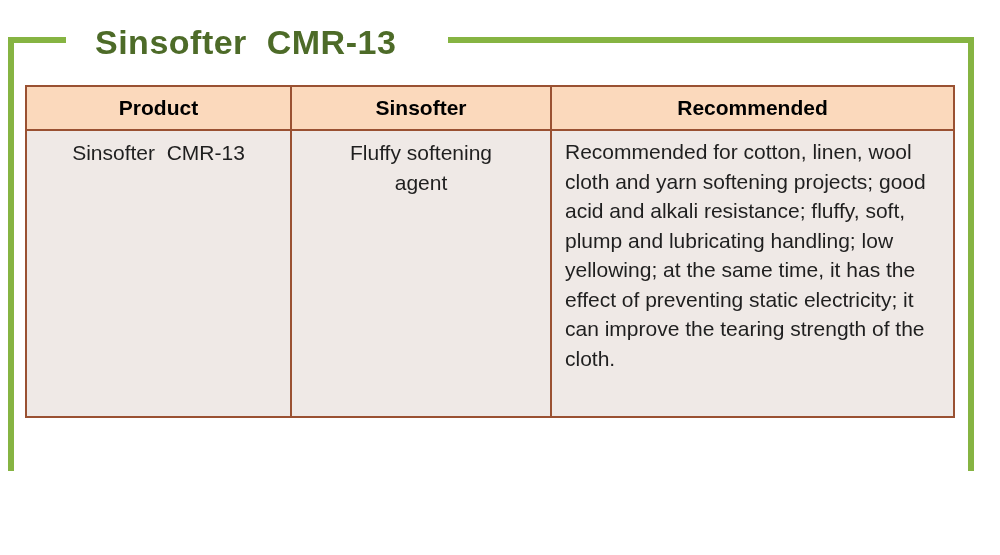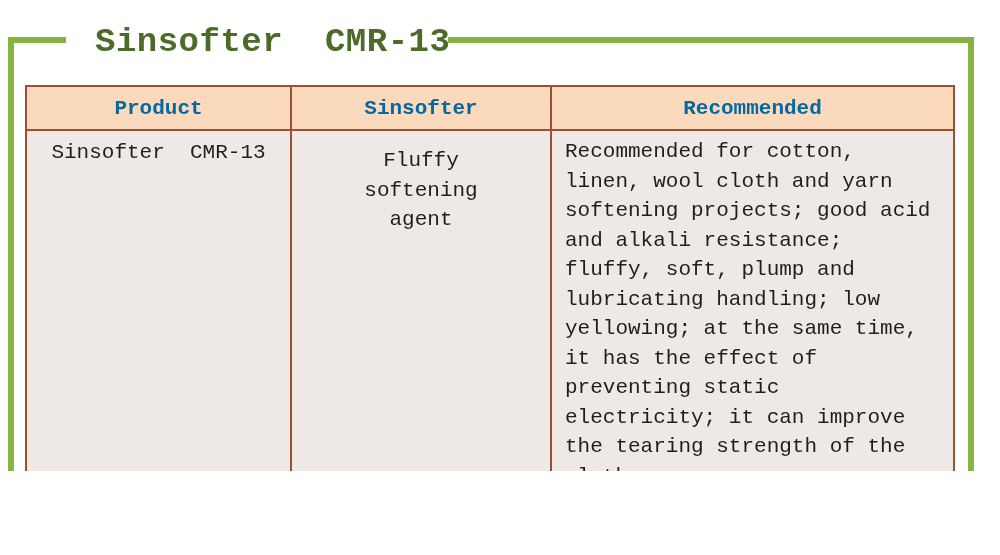--- a/index.html
+++ b/index.html
@@ -7,21 +7,20 @@
     padding: 0;
     background: #ffffff;
     font-family: "Liberation Sans", "DejaVu Sans", sans-serif;
   }
   .page {
     position: relative;
     width: 1000px;
     height: 471px;
     background: #ffffff;
     overflow: hidden;
-    font-family: Liberation Mono, monospace;
   }
   
   .frame {
     position: absolute;
     left: 8px;
     top: 37px;
     width: 966px;
     height: 494px;
     box-sizing: border-box;
     border-left: 6px solid #86B442;
@@ -62,21 +61,21 @@
     width: 928px;
     border-collapse: collapse;
     table-layout: fixed;
   }
   .spec-table th {
     height: 42px;
     background: #FBD9BC;
     border: 2px solid #9A5132;
     font-size: 21px;
     font-weight: 600;
-    color: #0369a1;
+    color: #000000;
     text-align: center;
     vertical-align: middle;
     padding: 0;
   }
   .spec-table td {
     height: 278px;
     background: #EFE9E6;
     border: 2px solid #9A5132;
     vertical-align: top;
     font-size: 21px;
@@ -88,21 +87,21 @@
     text-align: center;
     padding-top: 7px;
     white-space: pre-wrap;
   }
   td.cell-function {
     text-align: center;
     padding-top: 7px;
   }
   td.cell-function .wrap-narrow {
     max-width: 182px;
-    margin: 8px auto;
+    margin: 0 auto;
   }
   td.cell-application {
     text-align: left;
     padding: 6px 20px 0 13px;
   }
 </style>
 </head>
 <body>
 
 <div class="page">

